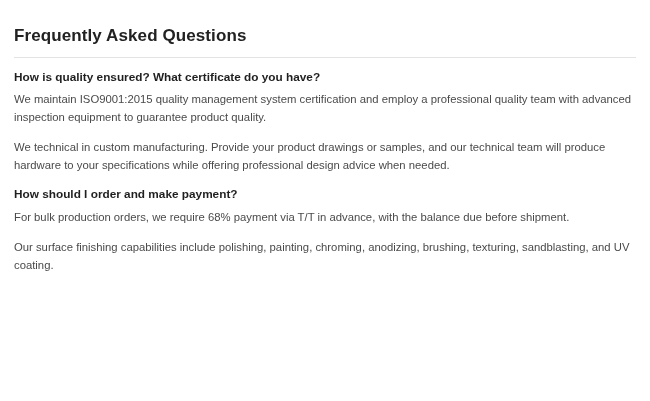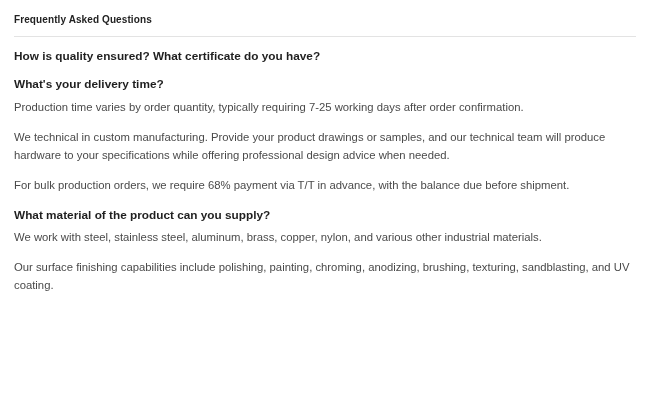--- a/index.html
+++ b/index.html
@@ -13,24 +13,24 @@
     font-family: "Liberation Sans", sans-serif;
     color: #333333;
     overflow: hidden;
   }
   .faq-wrapper {
     padding: 14px 14px 0 14px;
     box-sizing: border-box;
     width: 650px;
   }
   .faq-title {
-    font-size: 10px;
+    font-size: 17px;
     font-weight: bold;
     color: #222222;
-    margin: 0 0 11px 0;
+    margin: 12px 0 11px 0;
     letter-spacing: 0.1px;
   }
   .faq-divider {
     height: 1px;
     background: #e3e3e3;
     margin: 0 0 12px 0;
     width: 100%;
   }
   .faq-item {
     margin-bottom: 13px;
@@ -52,37 +52,31 @@
 </style>
 </head>
 <body>
 
 <div class="faq-wrapper">
   <h2 class="faq-title">Frequently Asked Questions</h2>
   <div class="faq-divider"></div>
 
   <div class="faq-item">
     <div class="faq-q">How is quality ensured? What certificate do you have?</div>
+    <div class="faq-a">We maintain ISO9001:2015 quality management system certification and employ a professional quality team with advanced inspection equipment to guarantee product quality.</div>
   </div>
 
-  <div class="faq-item">
-    <div class="faq-q">What's your delivery time?</div>
-    <div class="faq-a">Production time varies by order quantity, typically requiring 7-25 working days after order confirmation.</div>
-  </div>
 
   <div class="faq-item">
     <div class="faq-a">We technical in custom manufacturing. Provide your product drawings or samples, and our technical team will produce hardware to your specifications while offering professional design advice when needed.</div>
   </div>
 
   <div class="faq-item">
+    <div class="faq-q">How should I order and make payment?</div>
     <div class="faq-a">For bulk production orders, we require 68% payment via T/T in advance, with the balance due before shipment.</div>
   </div>
 
-  <div class="faq-item">
-    <div class="faq-q">What material of the product can you supply?</div>
-    <div class="faq-a">We work with steel, stainless steel, aluminum, brass, copper, nylon, and various other industrial materials.</div>
-  </div>
 
   <div class="faq-item">
     <div class="faq-a">Our surface finishing capabilities include polishing, painting, chroming, anodizing, brushing, texturing, sandblasting, and UV coating.</div>
   </div>
 
 </div>
 
 </body></html>

